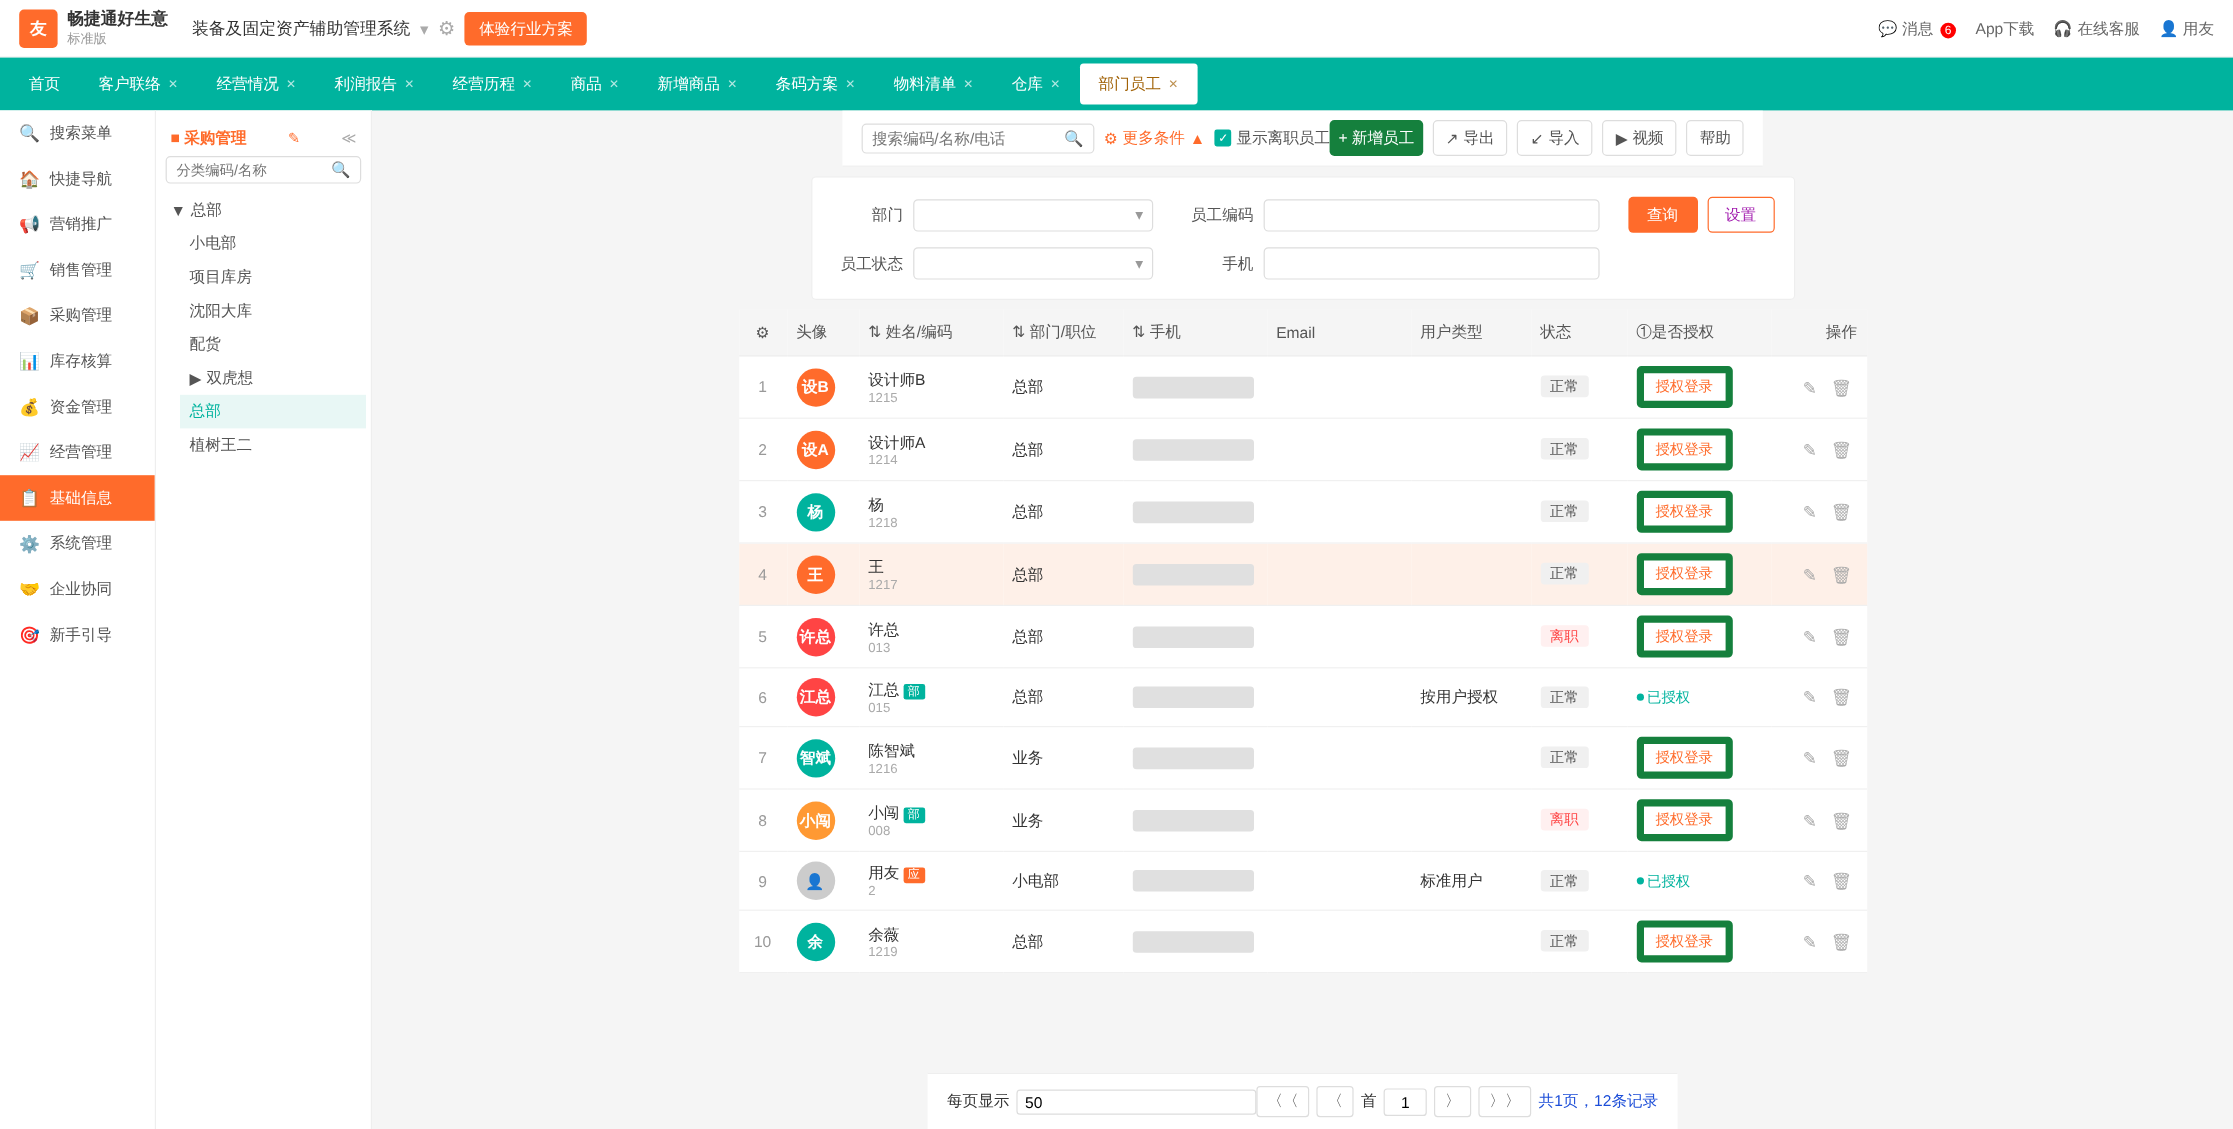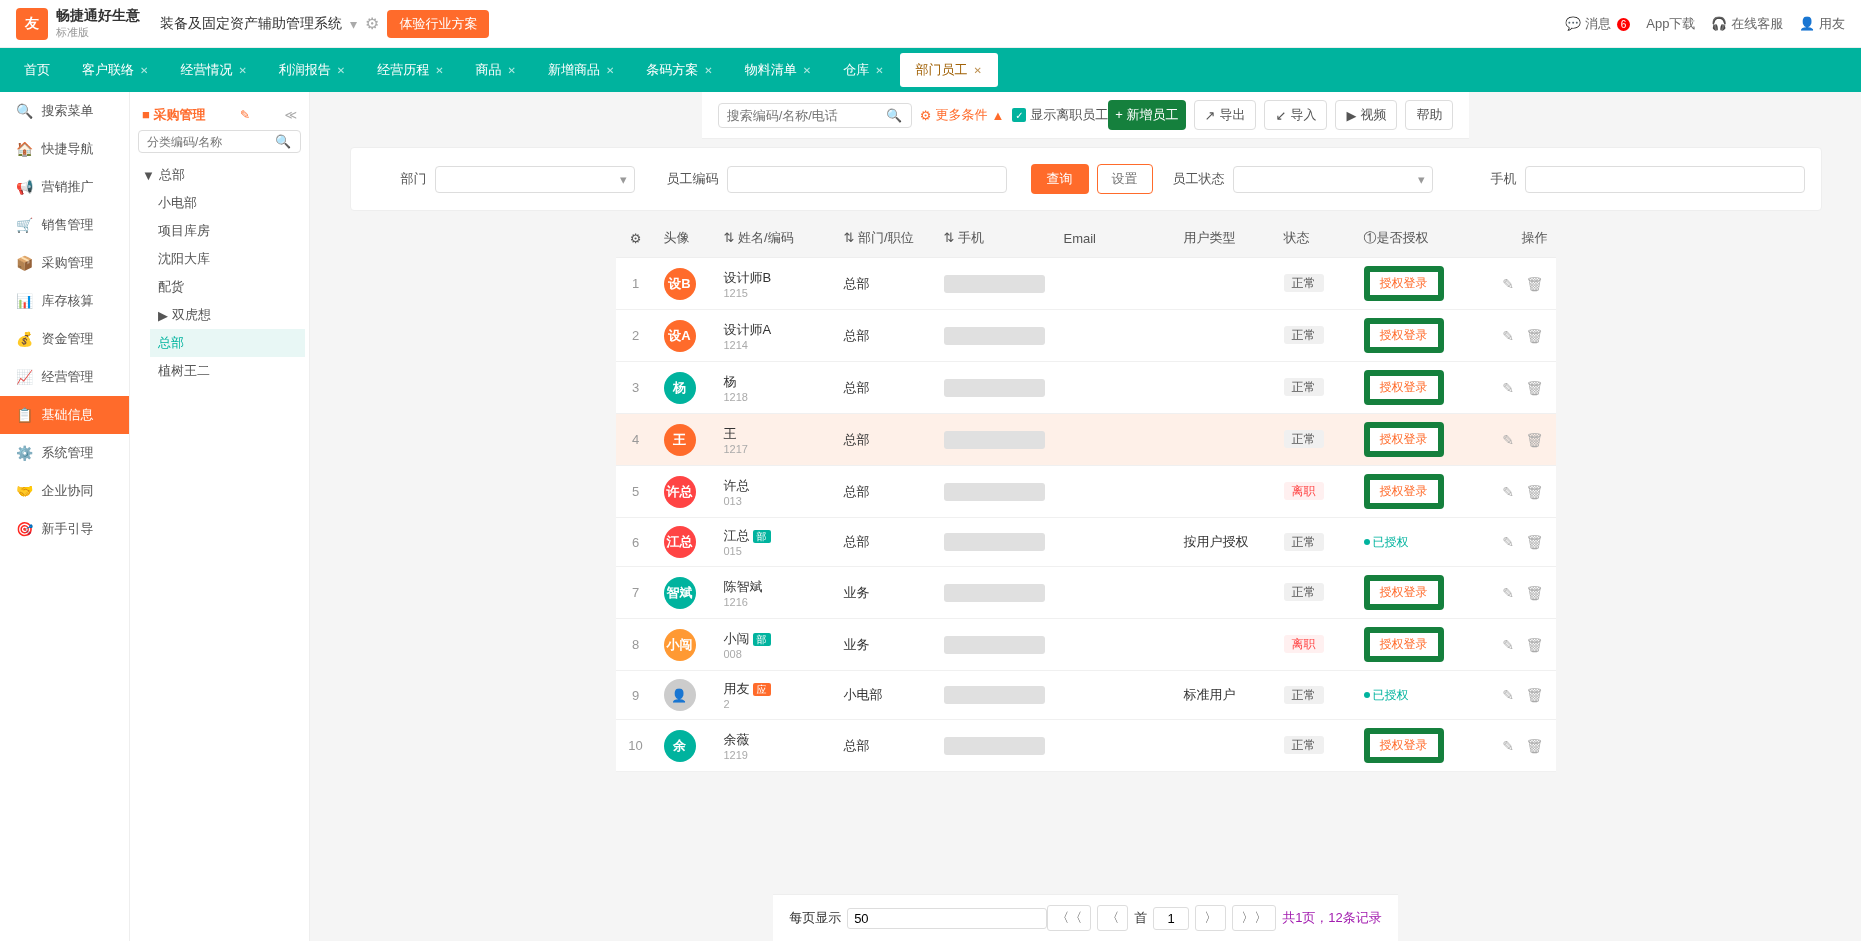--- a/index.html
+++ b/index.html
@@ -80,32 +80,32 @@
     .filter-btn { display: flex; align-items: center; gap: 4px; color: #ff6b2b; cursor: pointer; font-size: 13px; }
     .show-offline { display: flex; align-items: center; gap: 4px; font-size: 13px; color: #555; cursor: pointer; }
     .checkbox-checked { width: 14px; height: 14px; background: #00b39e; border-radius: 2px; display:inline-flex; align-items:center; justify-content:center; color:#fff; font-size:10px; }
     .toolbar-right { display: flex; align-items: center; gap: 8px; }
     .btn-primary { background: #15803d; color: #fff; border: none; border-radius: 4px; padding: 6px 7px; cursor: pointer; font-size: 13px; }
     .btn-outline { border: 1px solid #ddd; background: #fff; color: #555; border-radius: 4px; padding: 5px 10px; cursor: pointer; font-size: 13px; display:flex; align-items:center; gap:4px; }
 
     
     .filter-panel {
       background: #fff; border: 1px solid #eee; border-radius: 4px;
-      padding: 16px; margin: 8px 16px; display: flex; flex-direction: row; gap: 12px;
+      padding: 16px; margin: 8px 16px; display: flex; flex-direction: column; gap: 12px;
     }
     .filter-row { display: flex; align-items: center; gap: 24px; }
     .filter-field { display: flex; align-items: center; gap: 8px; }
     .filter-label { color: #555; font-size: 13px; white-space: nowrap; min-width: 60px; text-align: right; }
     .filter-input { border: 1px solid #ddd; border-radius: 4px; padding: 5px 10px; font-size: 13px; min-width: 200px; }
     .filter-select { border: 1px solid #ddd; border-radius: 4px; padding: 5px 10px; font-size: 13px; min-width: 200px; background: #fff; appearance: none; cursor: pointer; }
     .filter-select-wrap { position: relative; display: inline-block; }
     .filter-select-wrap::after { content: '▾'; position: absolute; right: 8px; top: 50%; transform: translateY(-50%); pointer-events: none; color: #999; }
     .filter-btn-group { display: flex; gap: 8px; }
     .btn-query { background: #ff6b2b; color: #fff; border: none; border-radius: 4px; padding: 6px 16px; cursor: pointer; font-size: 13px; }
-    .btn-set { background: #fff; color: #737373; border: 1px solid #ff6b2b; border-radius: 4px; padding: 5px 14px; cursor: pointer; font-size: 13px; }
+    .btn-set { background: #fff; color: #a21caf; border: 1px solid #ff6b2b; border-radius: 4px; padding: 5px 14px; cursor: pointer; font-size: 13px; }
 
     
     .table-container { flex: 1; overflow: auto; padding: 0 16px 0; }
     table { width: 100%; border-collapse: collapse; background: #fff; }
     thead tr { background: #f5f5f5; }
     th { padding: 10px 8px; text-align: left; font-size: 13px; color: #555; border-bottom: 1px solid #eee; white-space: nowrap; font-weight: normal; }
     td { padding: 8px; border-bottom: 1px solid #f0f0f0; font-size: 13px; color: #333; white-space: nowrap; }
     tr.highlighted { background: #fef0e8; }
     .avatar { width: 32px; height: 32px; border-radius: 50%; display: flex; align-items: center; justify-content: center; color: #fff; font-size: 13px; font-weight: bold; }
     .status-normal { color: #555; background: #f0f0f0; border-radius: 3px; padding: 2px 8px; font-size: 12px; }
@@ -121,21 +121,21 @@
     
     .pagination {
       display: flex; align-items: center; justify-content: space-between;
       padding: 10px 16px; background: #fff; border-top: 1px solid #eee; font-size: 13px;
     }
     .page-size { display: flex; align-items: center; gap: 6px; }
     .page-size select { border: 1px solid #ddd; border-radius: 3px; padding: 2px 6px; font-size: 13px; }
     .page-nav { display: flex; align-items: center; gap: 6px; }
     .page-btn { border: 1px solid #ddd; background: #fff; border-radius: 3px; padding: 3px 8px; cursor: pointer; font-size: 13px; color: #555; }
     .page-input { border: 1px solid #ddd; border-radius: 3px; padding: 3px 6px; width: 36px; text-align: center; font-size: 13px; }
-    .page-total { color: #a21caf; }
+    .page-total { color: #1d4ed8; }
 
     
     .num-col { color: #999; text-align: center; width: 40px; }
   </style>
 </head>
 <body>
 
 <div class="top-bar">
   <div class="top-bar-left">
     <div class="logo-area">

